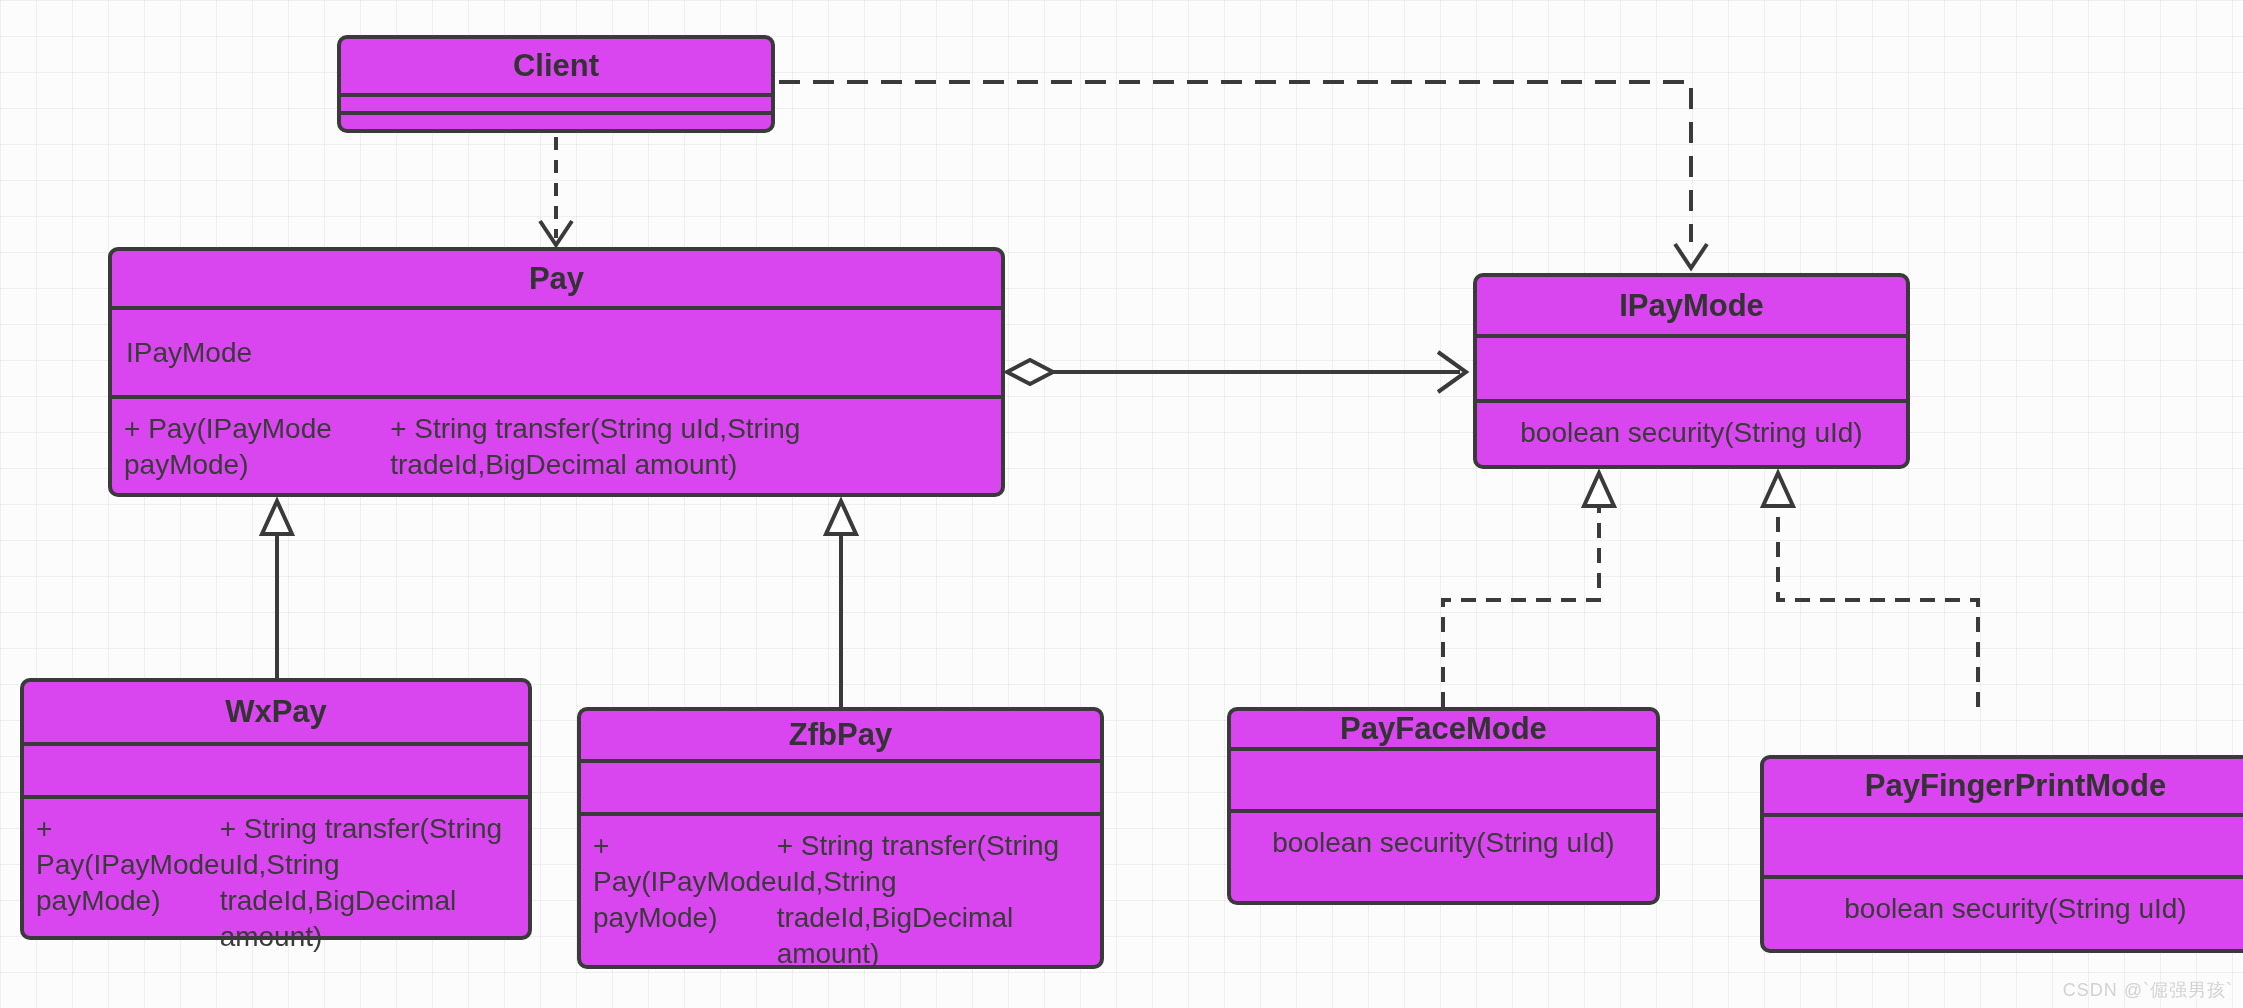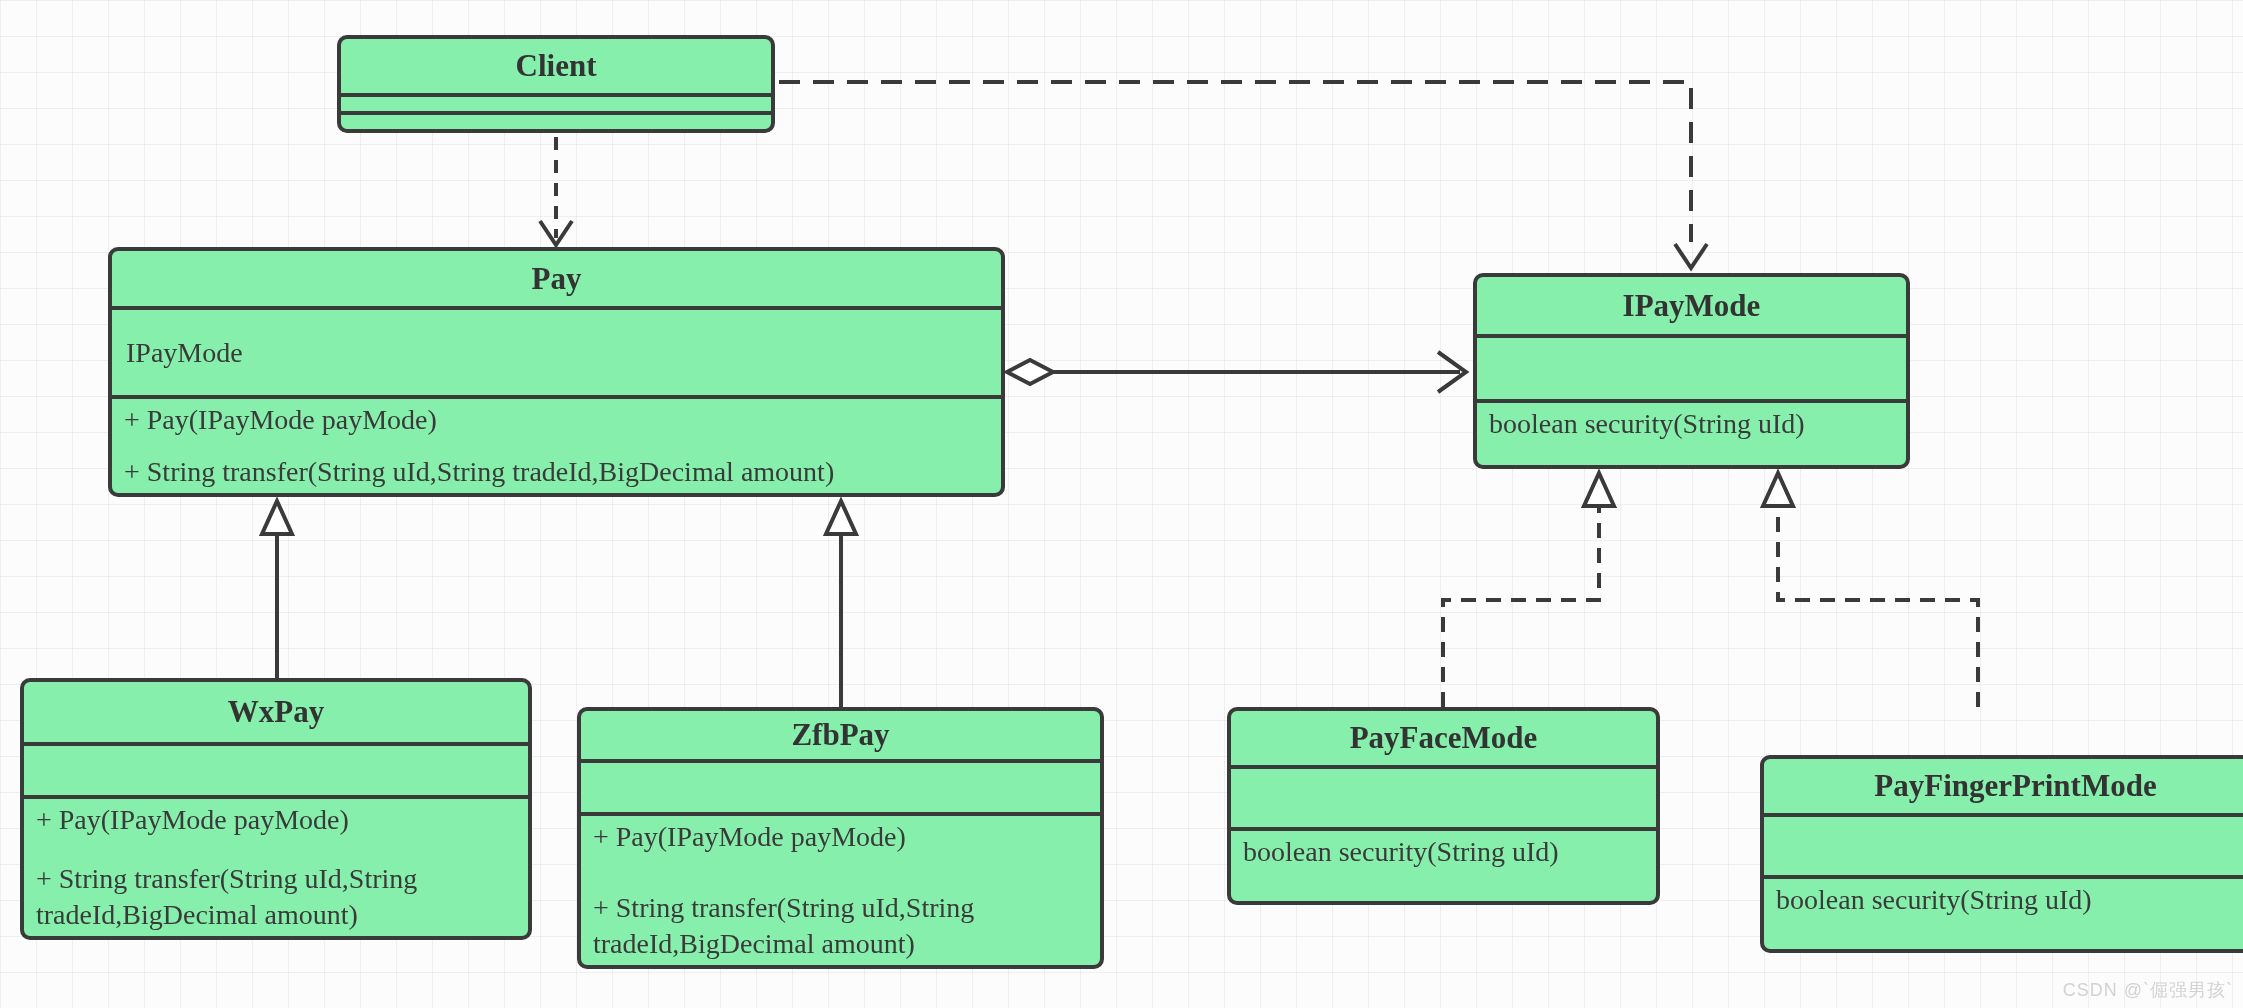--- a/index.html
+++ b/index.html
@@ -7,56 +7,56 @@
     width:2243px;height:1008px;position:relative;overflow:hidden;
     font-family:"Liberation Sans", sans-serif;
     background-color:#fcfcfc;
     background-image:
       linear-gradient(to right, rgba(0,0,0,0.05) 1px, transparent 1px),
       linear-gradient(to bottom, rgba(0,0,0,0.05) 1px, transparent 1px);
     background-size:36px 36px;
   }
   #edges{position:absolute;left:0;top:0;width:2243px;height:1008px;}
   .uml{
-    position:absolute;box-sizing:border-box;background:#86efac;
+    position:absolute;box-sizing:border-box;background:#d946ef;
     border:4px solid #3a3a3a;border-radius:10px;
-    display:flex;flex-direction:column;color:#383838;font-family:Liberation Serif, serif;
+    display:flex;flex-direction:column;color:#383838;
   }
   .uml-title{
     flex:0 0 auto;display:flex;align-items:center;justify-content:center;
     font-weight:bold;font-size:31px;color:#333333;
     border-bottom:4px solid #3a3a3a;box-sizing:border-box;
   }
   .uml-fields{
     flex:0 0 auto;display:flex;flex-direction:column;justify-content:center;
     border-bottom:4px solid #3a3a3a;box-sizing:border-box;padding:0 14px;
   }
   .uml-methods{
-    flex:1 1 auto;display:flex;flex-direction:column;justify-content:space-between;
-    box-sizing:border-box;padding:3px 12px;
+    flex:1 1 auto;display:flex;justify-content:center;
+    box-sizing:border-box;padding:12px 12px;
   }
   .member{font-size:28px;line-height:36px;color:#3a3a3a;}
   
   #c-client{left:337px;top:35px;width:438px;height:98px;}
   #c-client .uml-title{height:58px;}
   #c-client .uml-fields{height:18px;padding:0;}
   #c-pay{left:108px;top:247px;width:897px;height:250px;}
   #c-pay .uml-title{height:59px;}
   #c-pay .uml-fields{height:89px;}
   #c-ipaymode{left:1473px;top:273px;width:437px;height:196px;}
   #c-ipaymode .uml-title{height:61px;}
   #c-ipaymode .uml-fields{height:65px;}
   #c-wxpay{left:20px;top:678px;width:512px;height:262px;}
   #c-wxpay .uml-title{height:64px;}
   #c-wxpay .uml-fields{height:53px;}
   #c-zfbpay{left:577px;top:707px;width:527px;height:262px;}
   #c-zfbpay .uml-title{height:52px;}
   #c-zfbpay .uml-fields{height:53px;}
   #c-payface{left:1227px;top:707px;width:433px;height:198px;}
-  #c-payface .uml-title{height:58px;}
+  #c-payface .uml-title{height:40px;}
   #c-payface .uml-fields{height:62px;}
   #c-payfinger{left:1760px;top:707px;width:511px;height:198px;margin-top:48px;}
   #c-payfinger .uml-title{height:58px;}
   #c-payfinger .uml-fields{height:62px;}
   #watermark{
     position:absolute;right:10px;bottom:6px;
     font-size:18px;color:#d2d2d2;letter-spacing:1px;
   }
 </style>
 </head>

